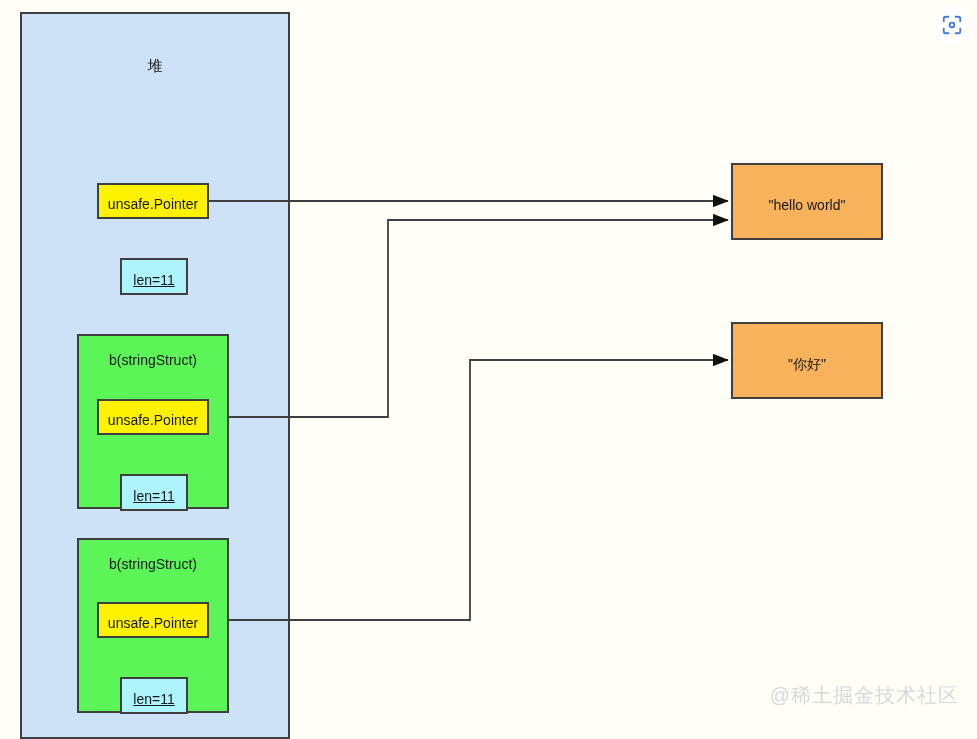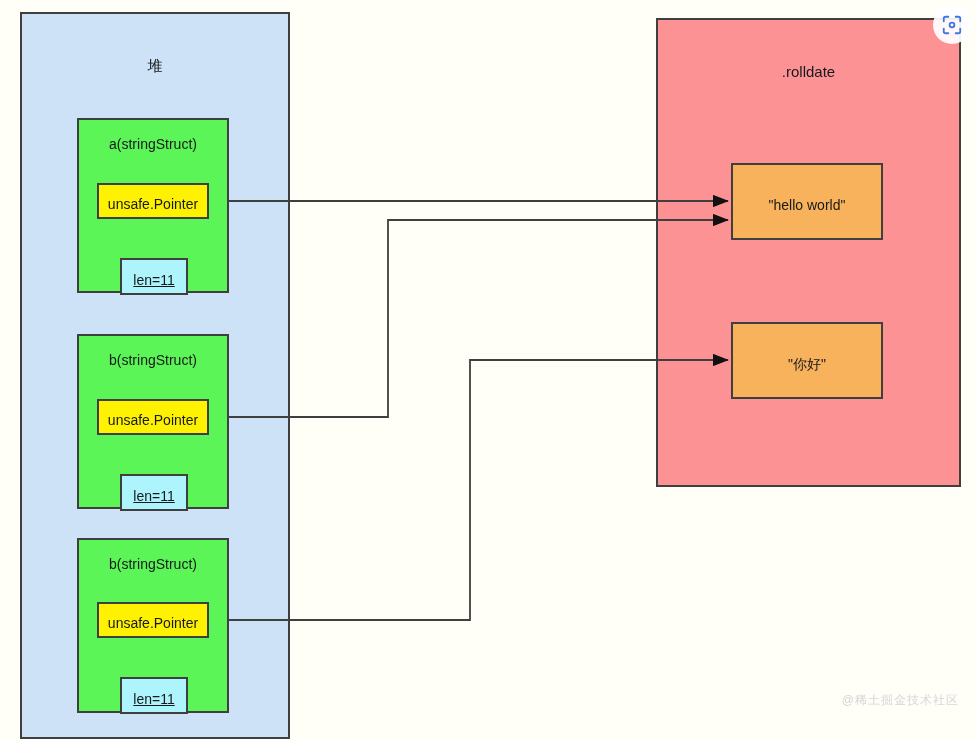--- a/index.html
+++ b/index.html
@@ -98,53 +98,47 @@
     border-radius: 50%;
     background: rgba(255,255,255,0.93);
     display: flex;
     align-items: center;
     justify-content: center;
   }
   #watermark {
     position: absolute;
     right: 18px;
     bottom: 30px;
-    font-size: 12px;
+    font-size: 20px;
     color: #d5d7da;
     letter-spacing: 1px;
     white-space: nowrap;
   }
 </style>
 </head>
 <body>
 
 <div id="canvas" style="background: rgb(255, 254, 247);">
 
   <div class="node panel panel-heap" id="region-heap" style="left: 20px; top: 12px; width: 270px; height: 727px; background: rgb(205, 226, 247);">
     <span class="node-label">堆</span>
   </div>
 
-  <div class="node panel panel-rodata" id="region-rodata" style="left: 656px; top: 18px; width: 305px; height: 469px; background: rgb(253, 146, 149);">
-    <span class="node-label">.rolldate</span>
-  </div>
 
   <svg id="edges" viewBox="0 0 977 739" xmlns="http://www.w3.org/2000/svg">
     <defs>
       <marker id="arrowhead" markerWidth="9" markerHeight="7" refX="8.5" refY="3.5" orient="auto" markerUnits="strokeWidth">
         <path d="M0,0 L9,3.5 L0,7 z" fill="#111111"></path>
       </marker>
     </defs>
     <polyline id="edge-0" fill="none" stroke="#3f3f3f" stroke-width="1.8" marker-end="url(#arrowhead)" points="209,201 728,201"></polyline>
     <polyline id="edge-1" fill="none" stroke="#3f3f3f" stroke-width="1.8" marker-end="url(#arrowhead)" points="209,417 388,417 388,220 728,220"></polyline>
     <polyline id="edge-2" fill="none" stroke="#3f3f3f" stroke-width="1.8" marker-end="url(#arrowhead)" points="209,620 470,620 470,360 728,360"></polyline>
   </svg>
 
-  <div class="node struct" id="struct-a" style="left: 77px; top: 118px; width: 152px; height: 175px; background: rgb(92, 245, 88);">
-    <span class="node-label">a(stringStruct)</span>
-  </div>
   <div class="node field field-pointer" id="struct-a-pointer" style="left: 97px; top: 183px; width: 112px; height: 36px; background: rgb(255, 242, 0);">
     <span class="node-label">unsafe.Pointer</span>
   </div>
   <div class="node field field-len" id="struct-a-len" style="left: 120px; top: 258px; width: 68px; height: 37px; background: rgb(174, 244, 252);">
     <span class="node-label">len=11</span>
   </div>
 
   <div class="node struct" id="struct-b1" style="left: 77px; top: 334px; width: 152px; height: 175px; background: rgb(92, 245, 88);">
     <span class="node-label">b(stringStruct)</span>
   </div>

